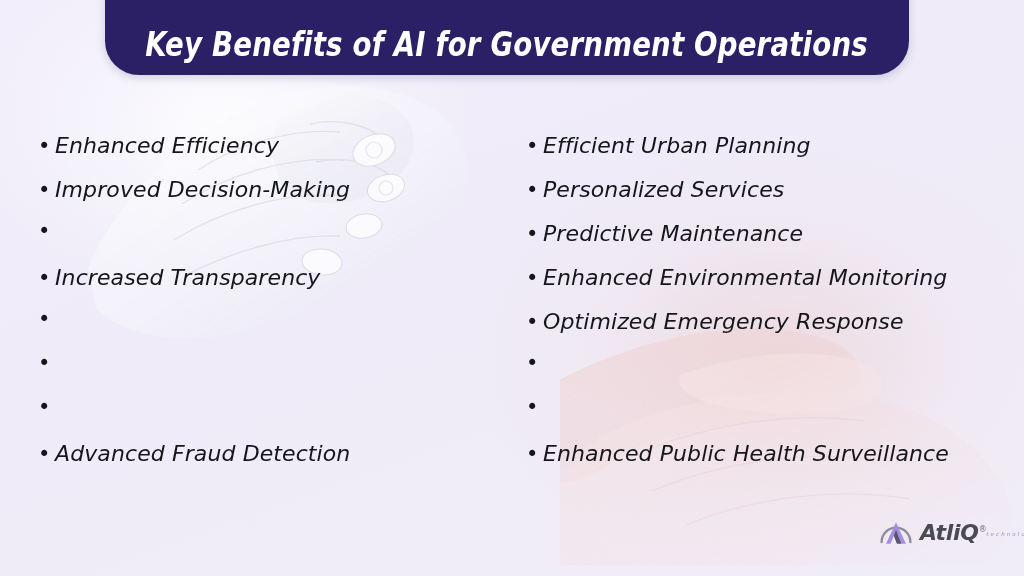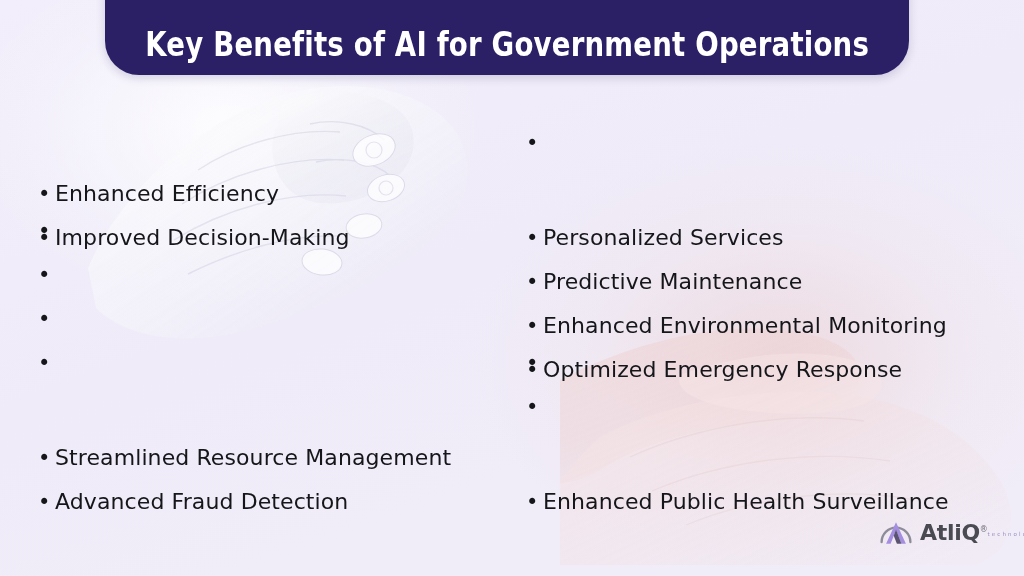--- a/index.html
+++ b/index.html
@@ -16,20 +16,21 @@
 
   .slide {
     position: relative;
     width: 1024px;
     height: 576px;
     background:
       radial-gradient(ellipse 420px 300px at 76% 62%, rgba(236,205,205,0.55) 0%, rgba(240,224,226,0.22) 45%, rgba(239,235,248,0) 72%),
       radial-gradient(ellipse 330px 230px at 22% 22%, rgba(255,255,255,0.85) 0%, rgba(247,247,252,0.35) 55%, rgba(239,235,248,0) 78%),
       linear-gradient(160deg, #f2eefb 0%, #efebf8 45%, #f1edf8 100%);
     overflow: hidden;
+    font-style: italic;
   }
 
   
   .bg-art { position: absolute; inset: 0; pointer-events: none; }
 
   .robot-hand {
     position: absolute;
     left: 78px;
     top: 58px;
     width: 430px;
@@ -123,21 +124,20 @@
   }
   ul.benefits li .bullet {
     flex: 0 0 auto;
     width: 17px;
     color: #15161a;
     font-size: 21px;
     line-height: 1;
   }
   ul.benefits li .label {
     flex: 0 1 auto;
-    margin-top: 48px;
   }
 
   
   .logo {
     position: absolute;
     left: 878px;
     top: 510px;
     width: 124px;
     height: 46px;
     display: flex;
@@ -260,42 +260,43 @@
         </li>
         <li>
           <span class="bullet">•</span>
           <span class="label">Improved Decision-Making</span>
         </li>
         <li>
           <span class="bullet">•</span>
         </li>
         <li>
           <span class="bullet">•</span>
-        </li>
-        <li>
-          <span class="bullet">•</span>
-        </li>
-        <li>
-          <span class="bullet">•</span>
-        </li>
-        <li>
-          <span class="bullet">•</span>
-          <span class="label">Streamlined Resource Management</span>
+          <span class="label">Increased Transparency</span>
+        </li>
+        <li>
+          <span class="bullet">•</span>
+        </li>
+        <li>
+          <span class="bullet">•</span>
+        </li>
+        <li>
+          <span class="bullet">•</span>
         </li>
         <li>
           <span class="bullet">•</span>
           <span class="label">Advanced Fraud Detection</span>
         </li>
       </ul>
     </div>
 
     <div class="col col-right">
       <ul class="benefits">
         <li>
           <span class="bullet">•</span>
+          <span class="label">Efficient Urban Planning</span>
         </li>
         <li>
           <span class="bullet">•</span>
           <span class="label">Personalized Services</span>
         </li>
         <li>
           <span class="bullet">•</span>
           <span class="label">Predictive Maintenance</span>
         </li>
         <li>

